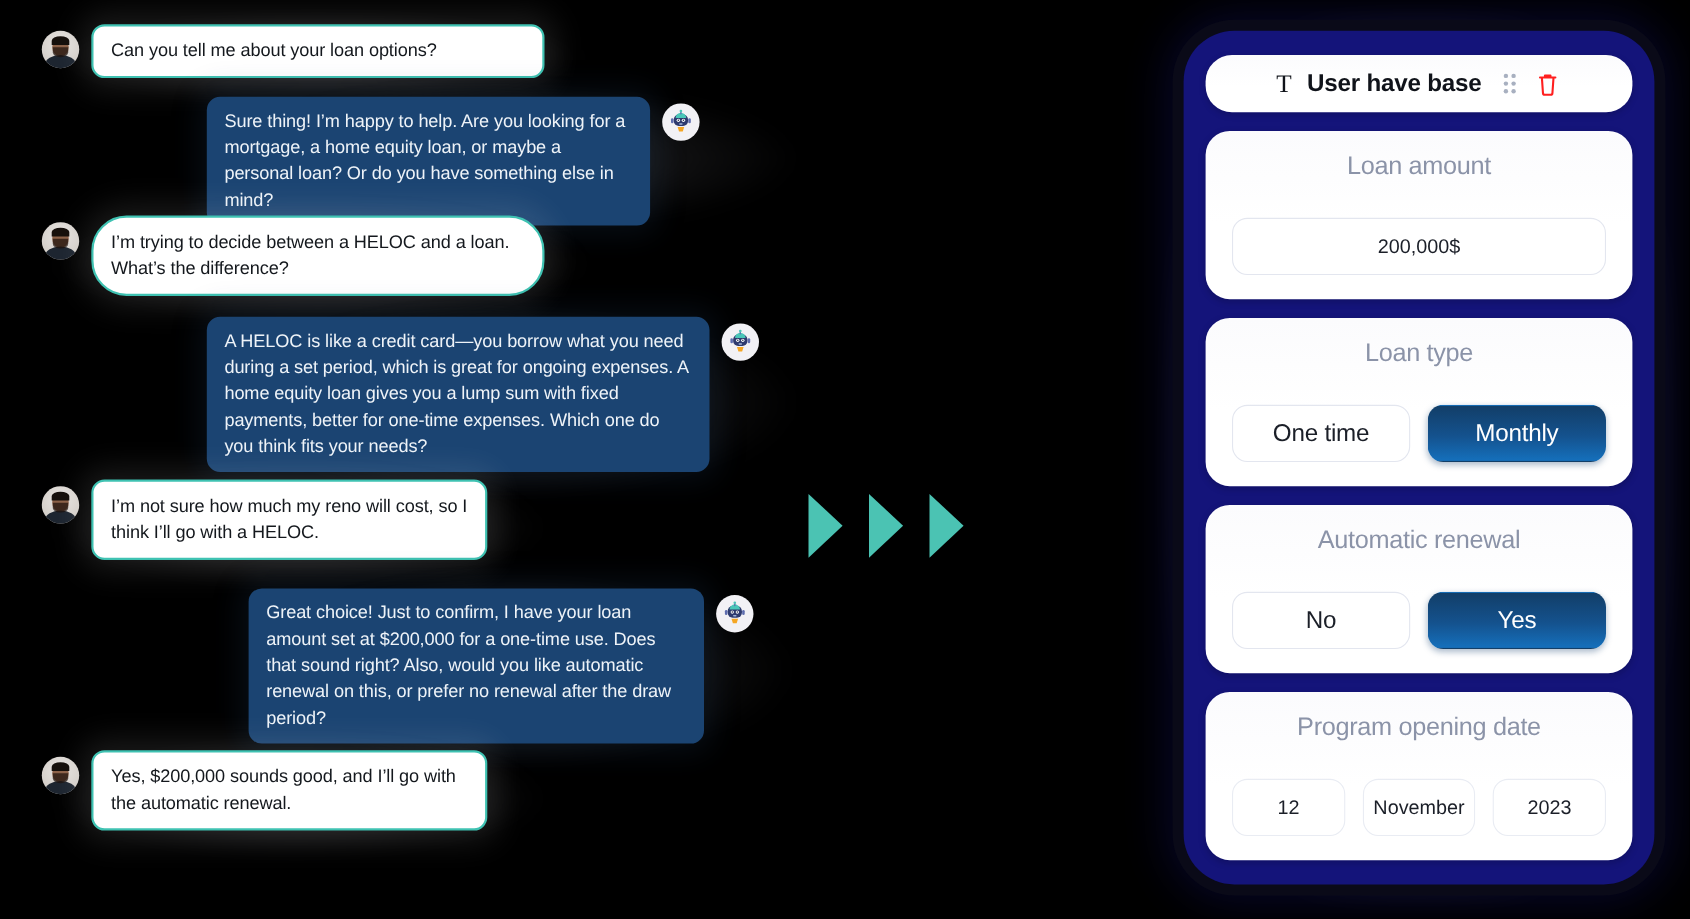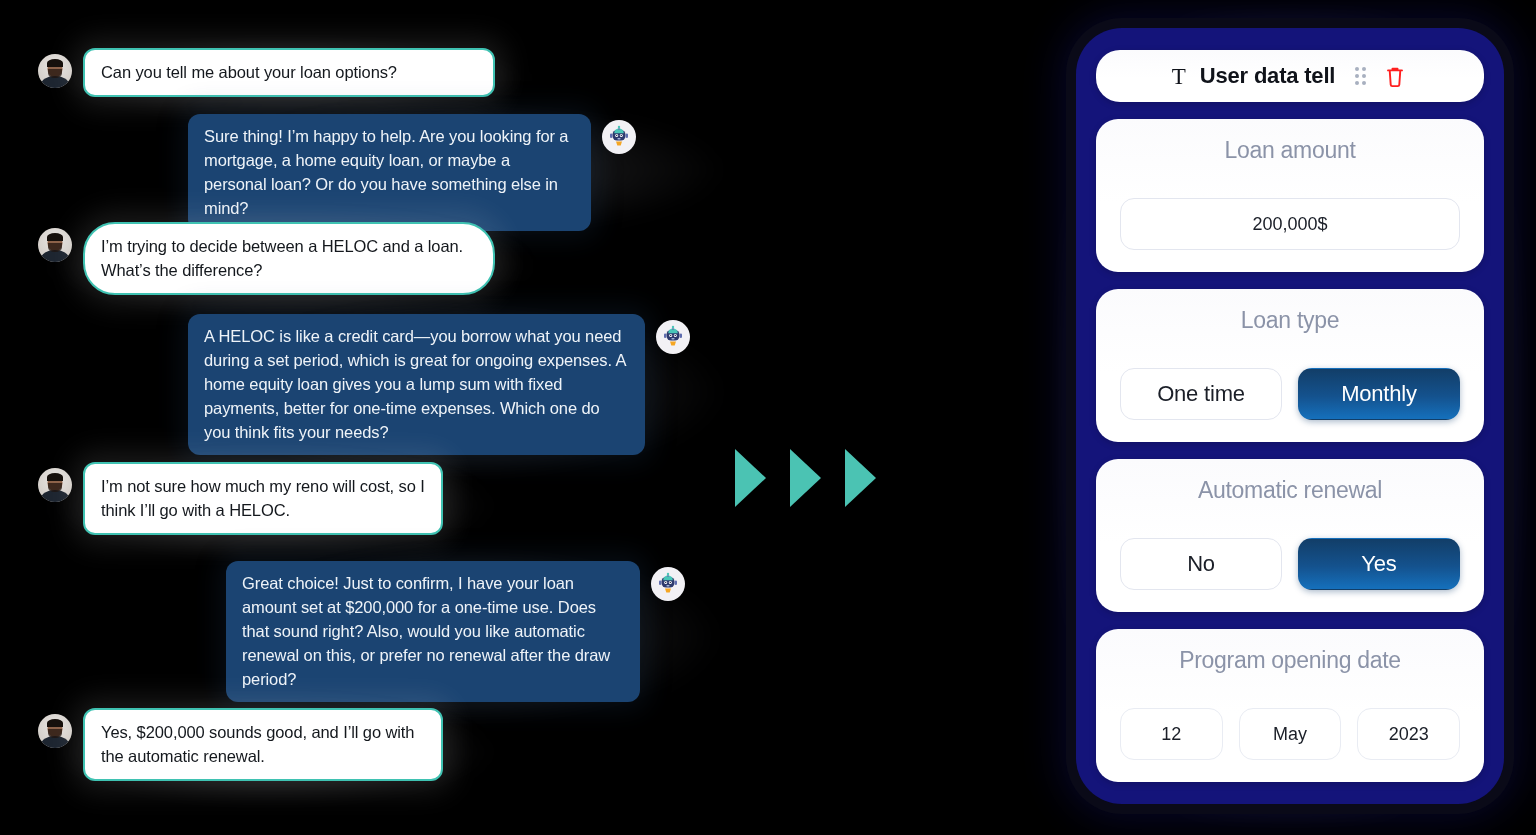--- a/index.html
+++ b/index.html
@@ -16,21 +16,21 @@
     position: relative;
     width: 1536px;
     height: 835px;
     background: #000000;
   }
 
   
   #chat-panel {
     position: absolute;
     left: 30px;
-    top: 28px;
+    top: 2px;
     width: 700px;
     height: 790px;
   }
 
   .msg-row {
     position: absolute;
     display: flex;
     align-items: flex-start;
   }
 
@@ -401,21 +401,21 @@
     <span class="chevron"></span>
     <span class="chevron"></span>
   </div>
 
   <div id="form-panel-wrap">
     <div id="panel-halo"></div>
     <div id="form-panel">
 
       <div class="card" id="panel-header">
         <span class="t-icon">T</span>
-        <span id="panel-title">User data tell</span>
+        <span id="panel-title">User have base</span>
         <span class="drag-dots">
           <i></i>
             <i></i>
             <i></i>
             <i></i>
             <i></i>
             <i></i>
         </span>
         <span class="trash-btn">
           <svg width="22" height="24" viewBox="0 0 22 24">
@@ -444,21 +444,21 @@
         <div class="field-row">
           <div class="opt">No</div>
           <div class="opt selected">Yes</div>
         </div>
       </div>
 
       <div class="card field-card">
         <div class="field-label">Program opening date</div>
         <div class="field-row">
           <div class="date-box">12</div>
-          <div class="date-box">May</div>
+          <div class="date-box">November</div>
           <div class="date-box">2023</div>
         </div>
       </div>
 
     </div>
   </div>
 
 </div>
 
 </body></html>

